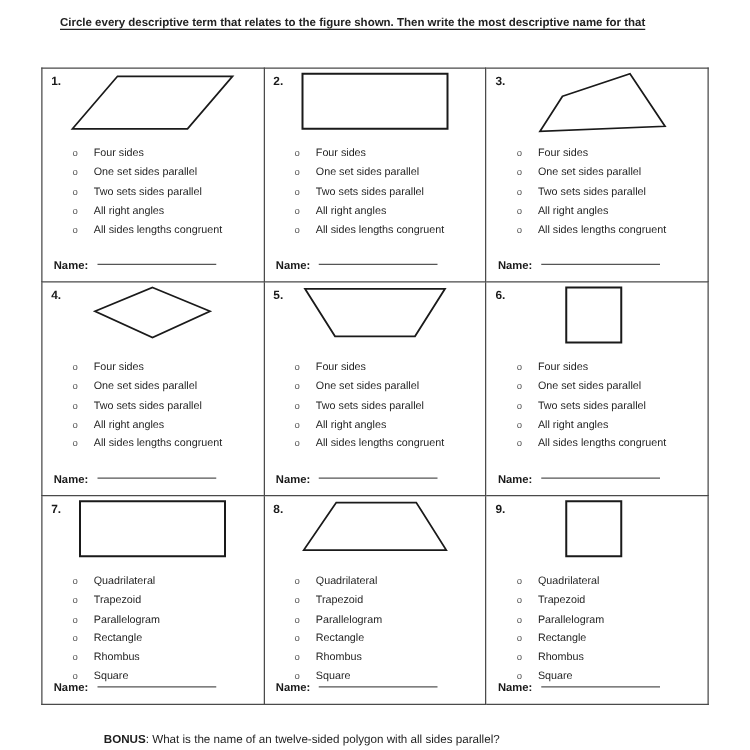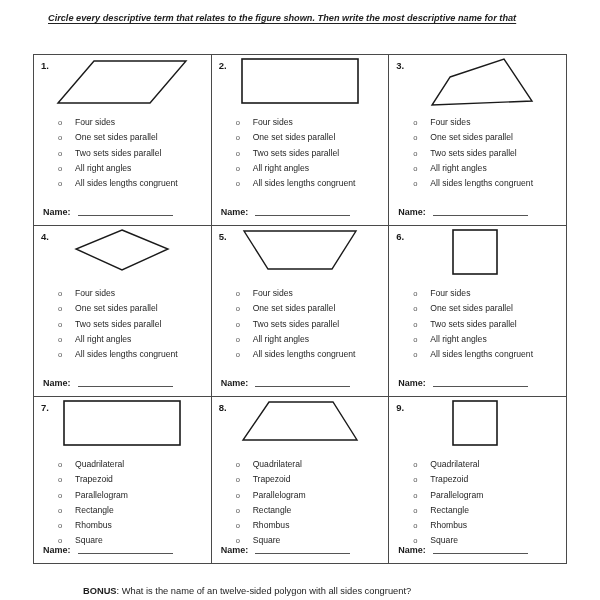--- a/index.html
+++ b/index.html
@@ -30,21 +30,20 @@
     width: 506px;
     font-size: 9.2px;
     line-height: 17px;
     font-weight: 600;
     color: #222;
   }
   .instructions .line {
     text-decoration: underline;
     text-underline-offset: 2px;
     white-space: nowrap;
-    font-style: italic;
   }
 
   
   .grid {
     position: absolute;
     left: 33px;
     top: 54px;
     width: 534px;
     border-collapse: collapse;
     table-layout: fixed;
@@ -110,21 +109,21 @@
     color: #555;
     line-height: 15.3px;
   }
   .opt-label { white-space: nowrap; }
 
   .name-row {
     position: absolute;
     left: 9px;
     bottom: 8px;
     display: flex;
-    align-items: flex-end;
+    align-items: center;
     font-size: 9px;
     font-weight: 700;
     color: #1a1a1a;
   }
   .name-rule {
     display: inline-block;
     width: 95px;
     margin-left: 7px;
     border-bottom: 1.2px solid #555;
     height: 1px;
@@ -495,16 +494,16 @@
                 <span>Name:</span>
                 <span class="name-rule"></span>
               </div>
             </div>
           </td>
         </tr>
       </tbody>
   </table>
 
   <div class="bonus">
-    <b>BONUS</b><span>:  What is the name of an twelve-sided polygon with all sides congruent?</span>
+    <b>BONUS</b><span>:  What is the name of an twelve-sided polygon with all sides parallel?</span>
   </div>
 
 </div>
 
 </body></html>

